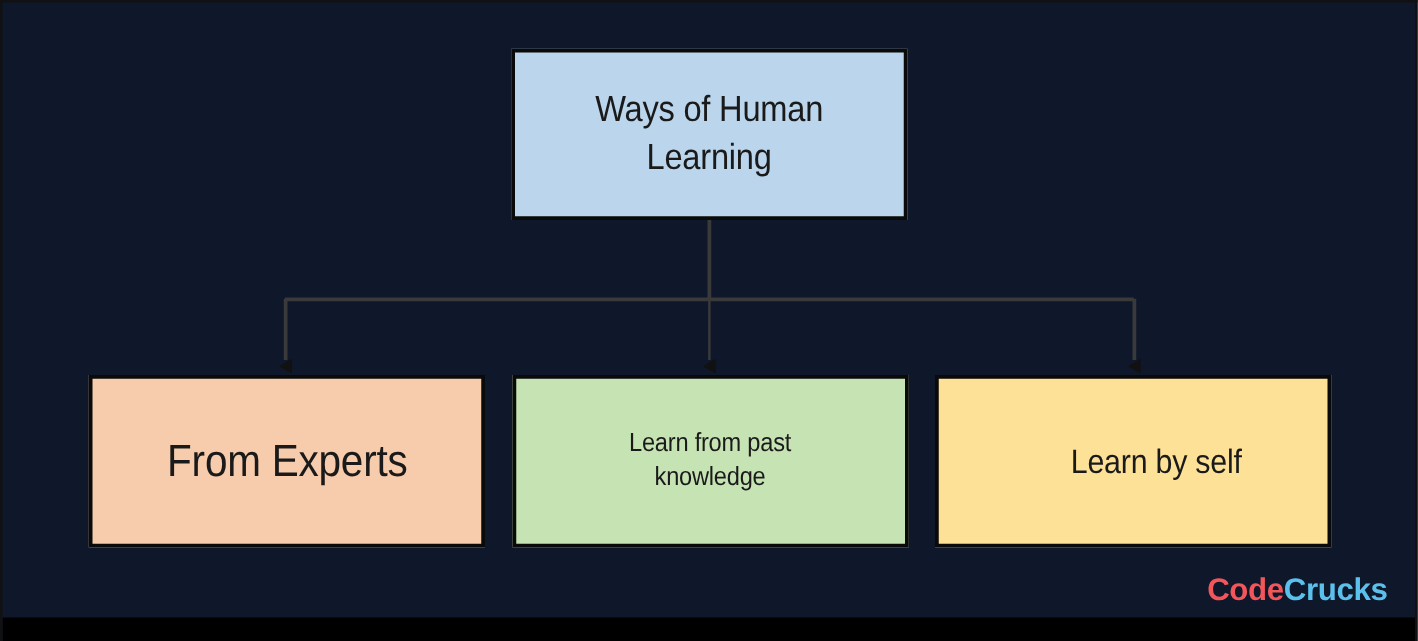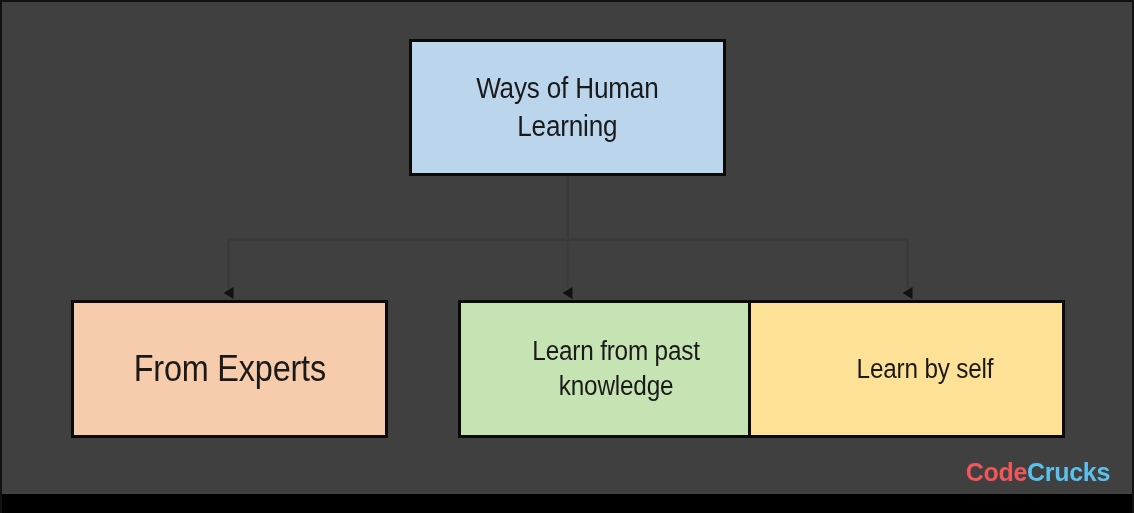--- a/index.html
+++ b/index.html
@@ -75,22 +75,21 @@
     background: #f7ccac;
     font-size: 36px;
   }
 
   #node-past {
     left: 408px;
     top: 298px;
     width: 317px;
     height: 138px;
     background: #c6e3b4;
-    font-size: 27px;
-    margin-left: 48px;
+    font-size: 21px;
   }
 
   #node-self {
     left: 746px;
     top: 298px;
     width: 317px;
     height: 138px;
     background: #fde196;
     font-size: 27px;
   }
@@ -113,21 +112,21 @@
     letter-spacing: -0.3px;
     font-family: "Liberation Sans Narrow", "Liberation Sans", sans-serif;
     white-space: nowrap;
   }
   #watermark .wm-a { color: #f1565a; }
   #watermark .wm-b { color: #5bc0eb; }
 </style>
 </head>
 <body>
 
-<div id="canvas" style="background: #404040; border-color: rgb(17, 17, 17);">
+<div id="canvas" style="background: #0f172a; border-color: rgb(17, 17, 17);">
 
   <svg id="connectors" viewBox="0 0 1134 513" width="1134" height="513">
     <defs>
       <marker id="arrowhead" markerWidth="12" markerHeight="10" refX="1" refY="5" orient="auto" markerUnits="userSpaceOnUse">
         <path d="M0,0 L12,0 L6,10 z" fill="#111111"></path>
       </marker>
     </defs>
 
     <path d="M565.5,174 L565.5,237" stroke="#3a3a3a" stroke-width="3" fill="none"></path>
 

